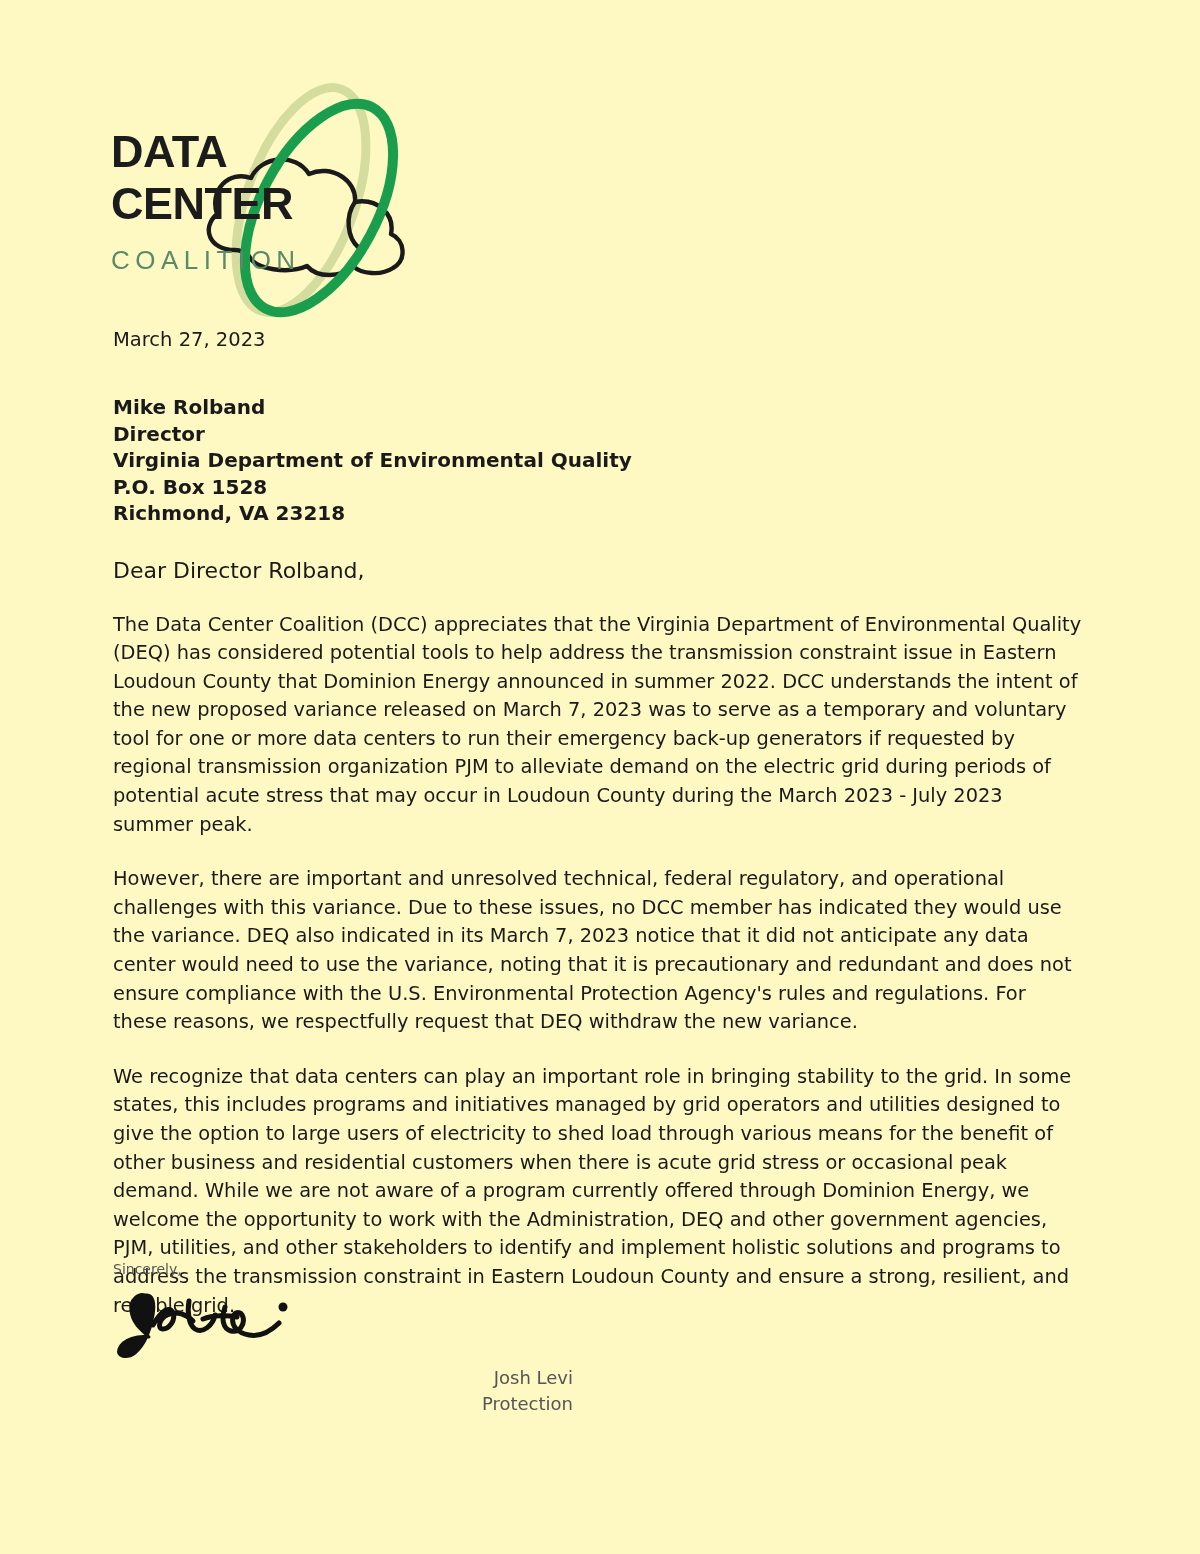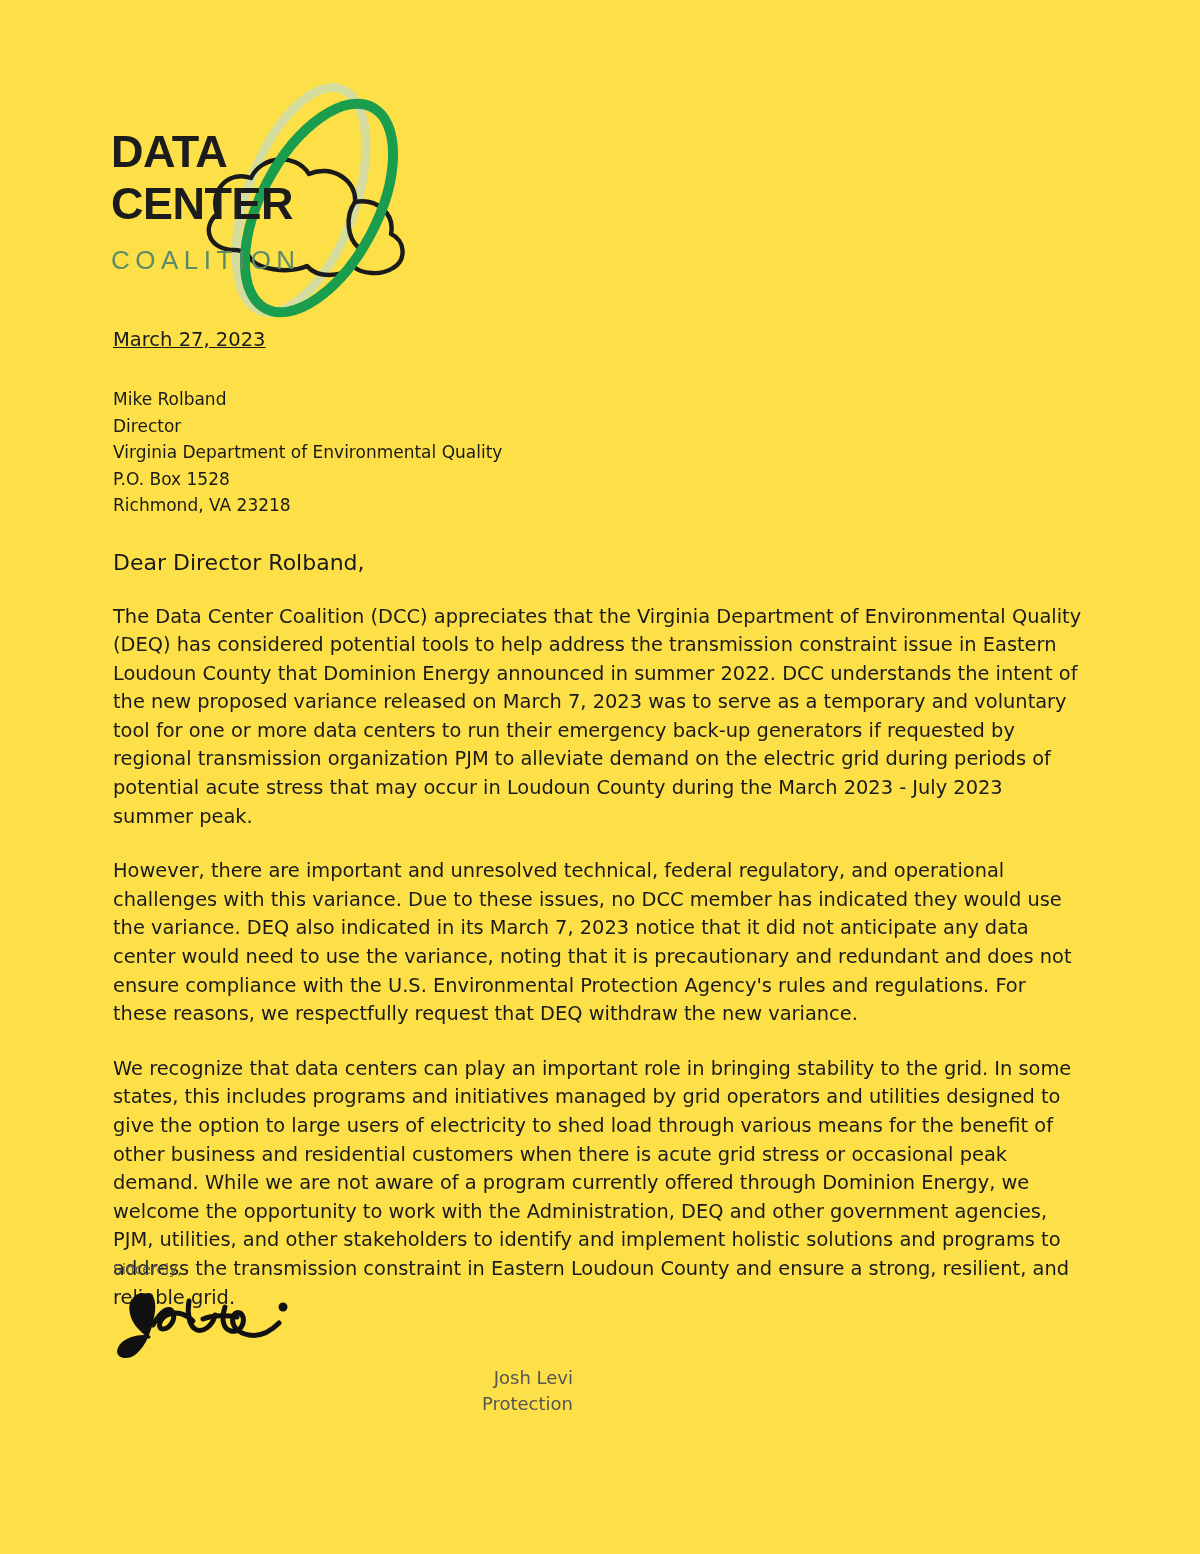--- a/index.html
+++ b/index.html
@@ -11,21 +11,21 @@
     width: 1200px;
     height: 1554px;
     font-family: "DejaVu Sans", sans-serif;
     position: relative;
     overflow: hidden;
   }
 
   .page {
     position: absolute;
     inset: 0;
-    background: #fde047;
+    background: #fef9c3;
   }
 
   
   .letterhead {
     position: absolute;
     left: 105px;
     top: 78px;
     width: 340px;
     height: 240px;
   }
@@ -70,28 +70,28 @@
     position: absolute;
     left: 113px;
     top: 326px;
     width: 975px;
   }
   .date-line {
     font-family: "DejaVu Sans", sans-serif;
     font-size: 19.5px;
     line-height: 28px;
     color: #1a1a1a;
-    text-decoration: underline;
   }
   .addr-block {
-    margin-top: 32px;
-    font-family: "DejaVu Sans", sans-serif;
-    font-size: 17px;
+    margin-top: 40px;
+    font-family: "DejaVu Sans", sans-serif;
+    font-size: 20px;
     line-height: 26.5px;
     color: #1a1a1a;
+    font-weight: bold;
   }
   .addr-line { display: block; white-space: nowrap; }
 
   .salutation {
     margin-top: 30px;
     font-family: "DejaVu Sans", sans-serif;
     font-size: 22px;
     line-height: 28px;
     color: #1a1a1a;
   }

